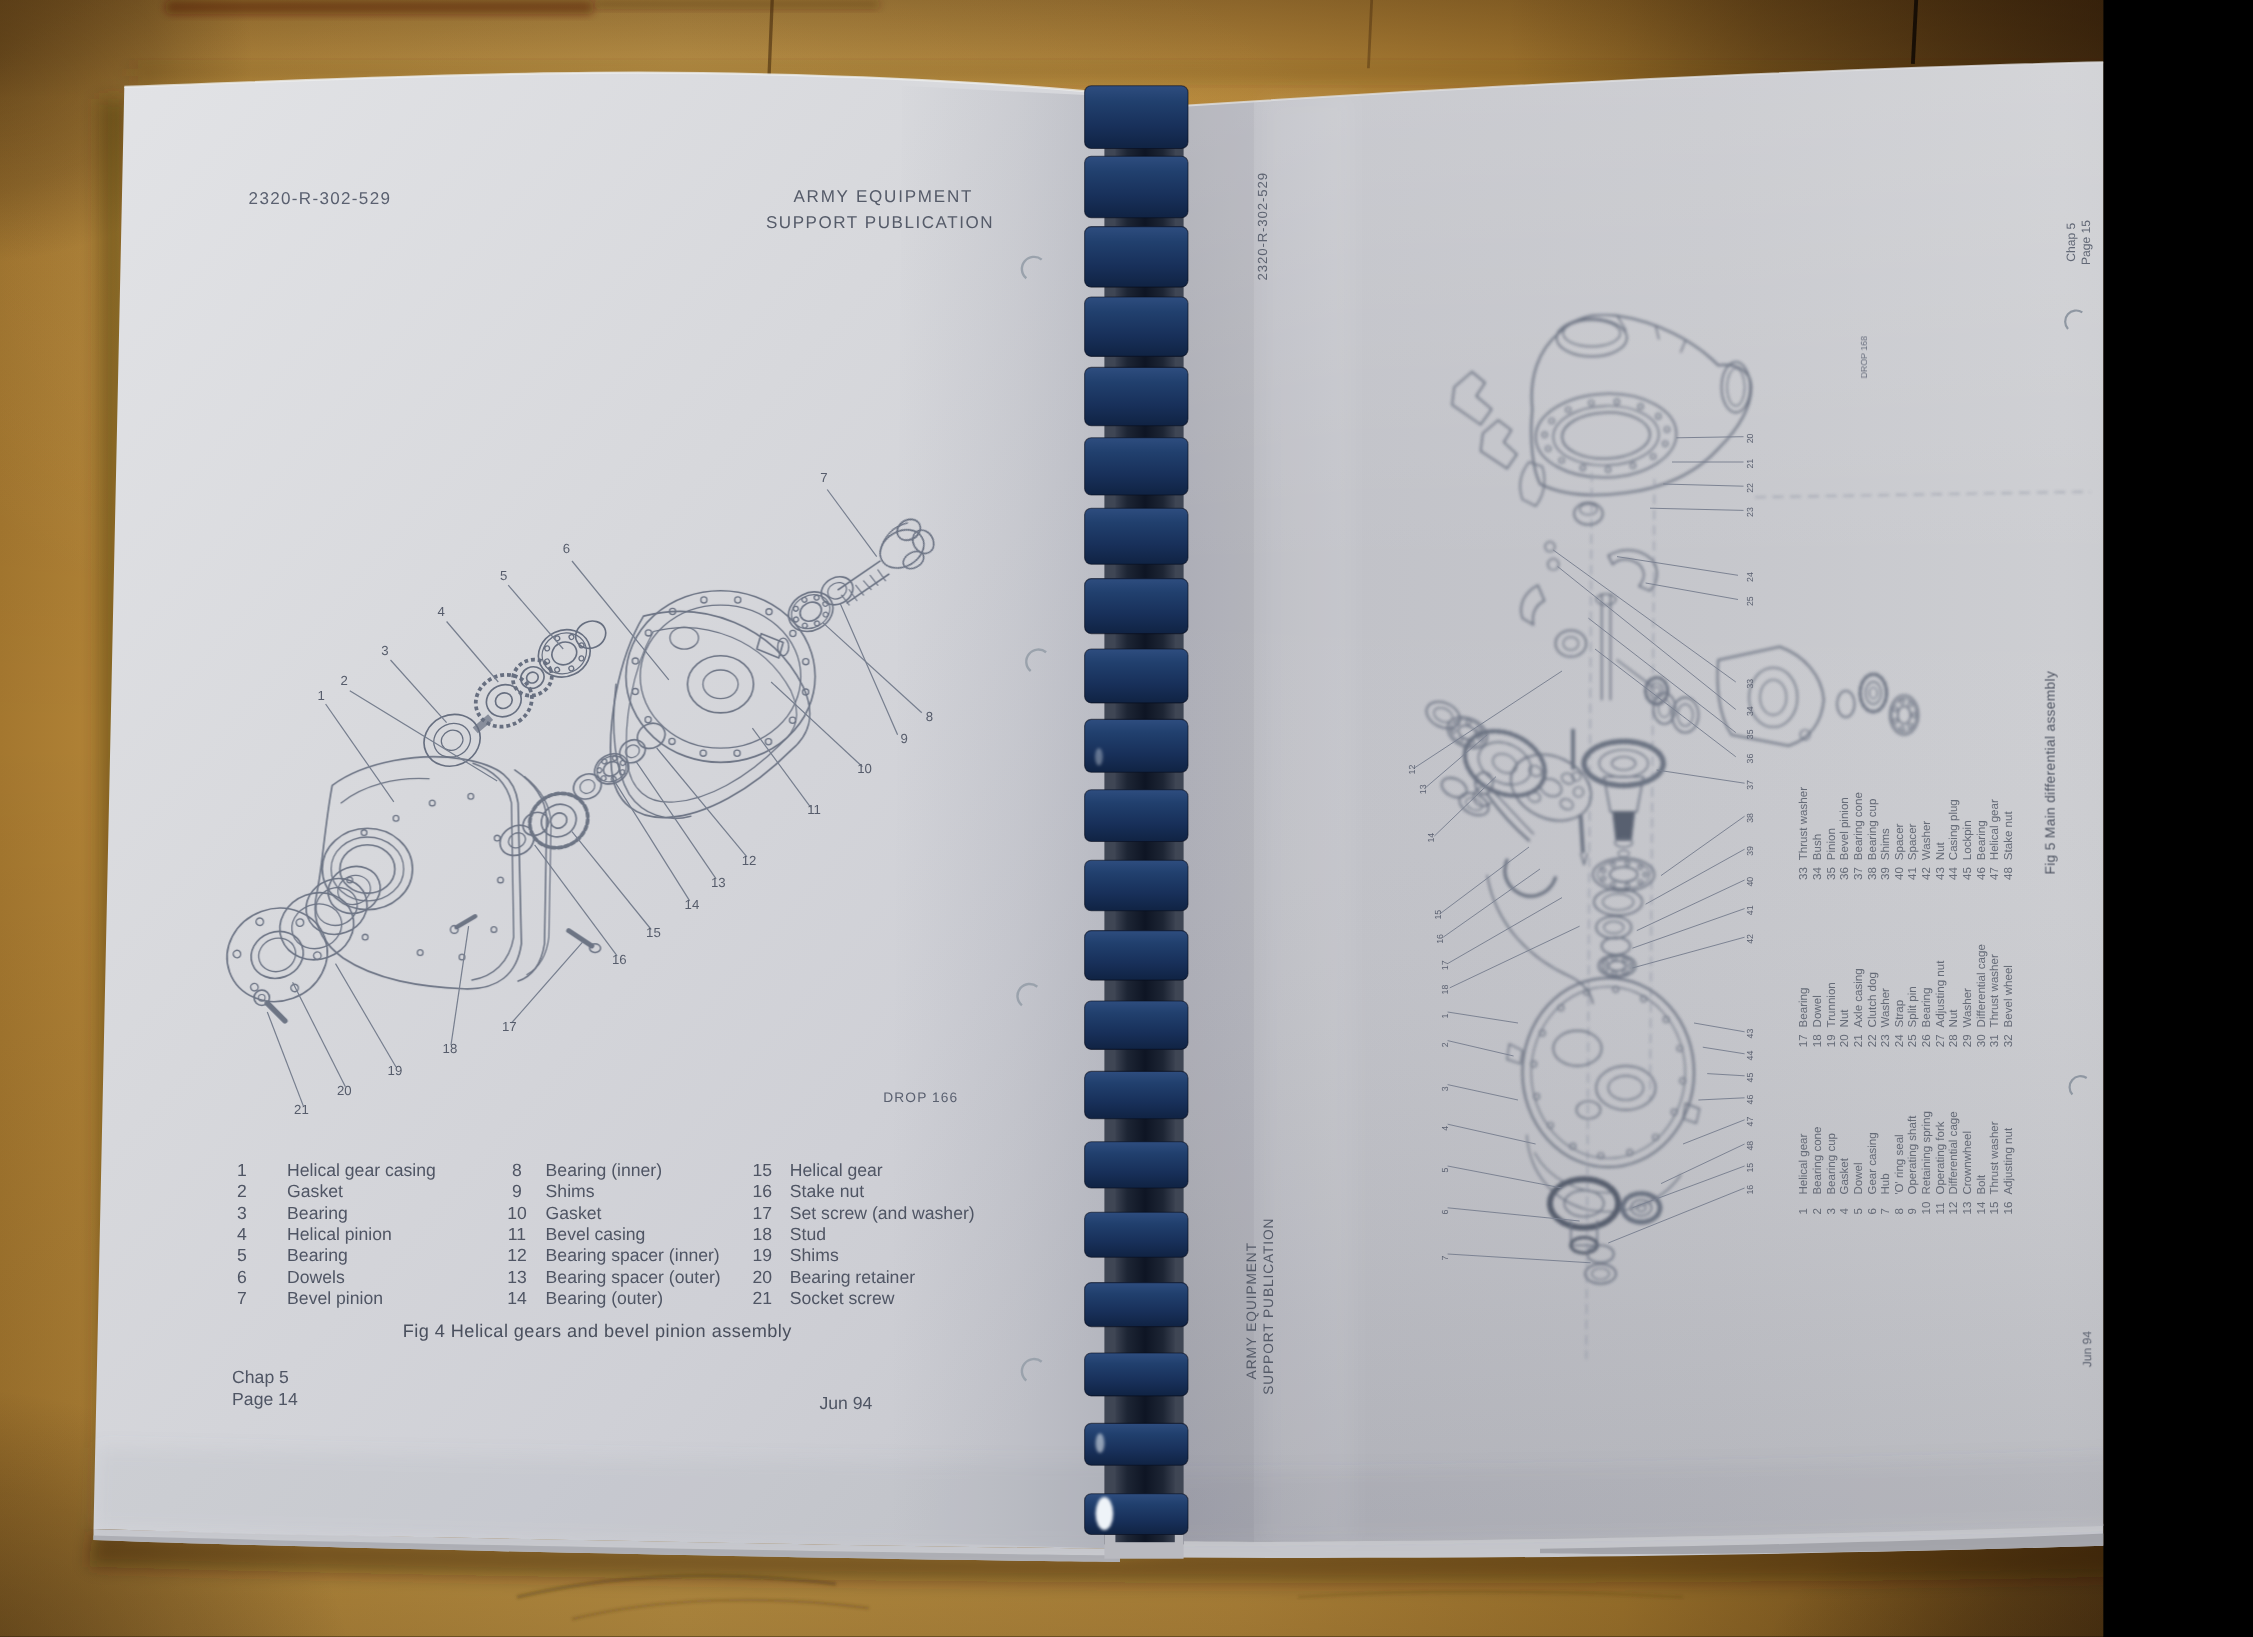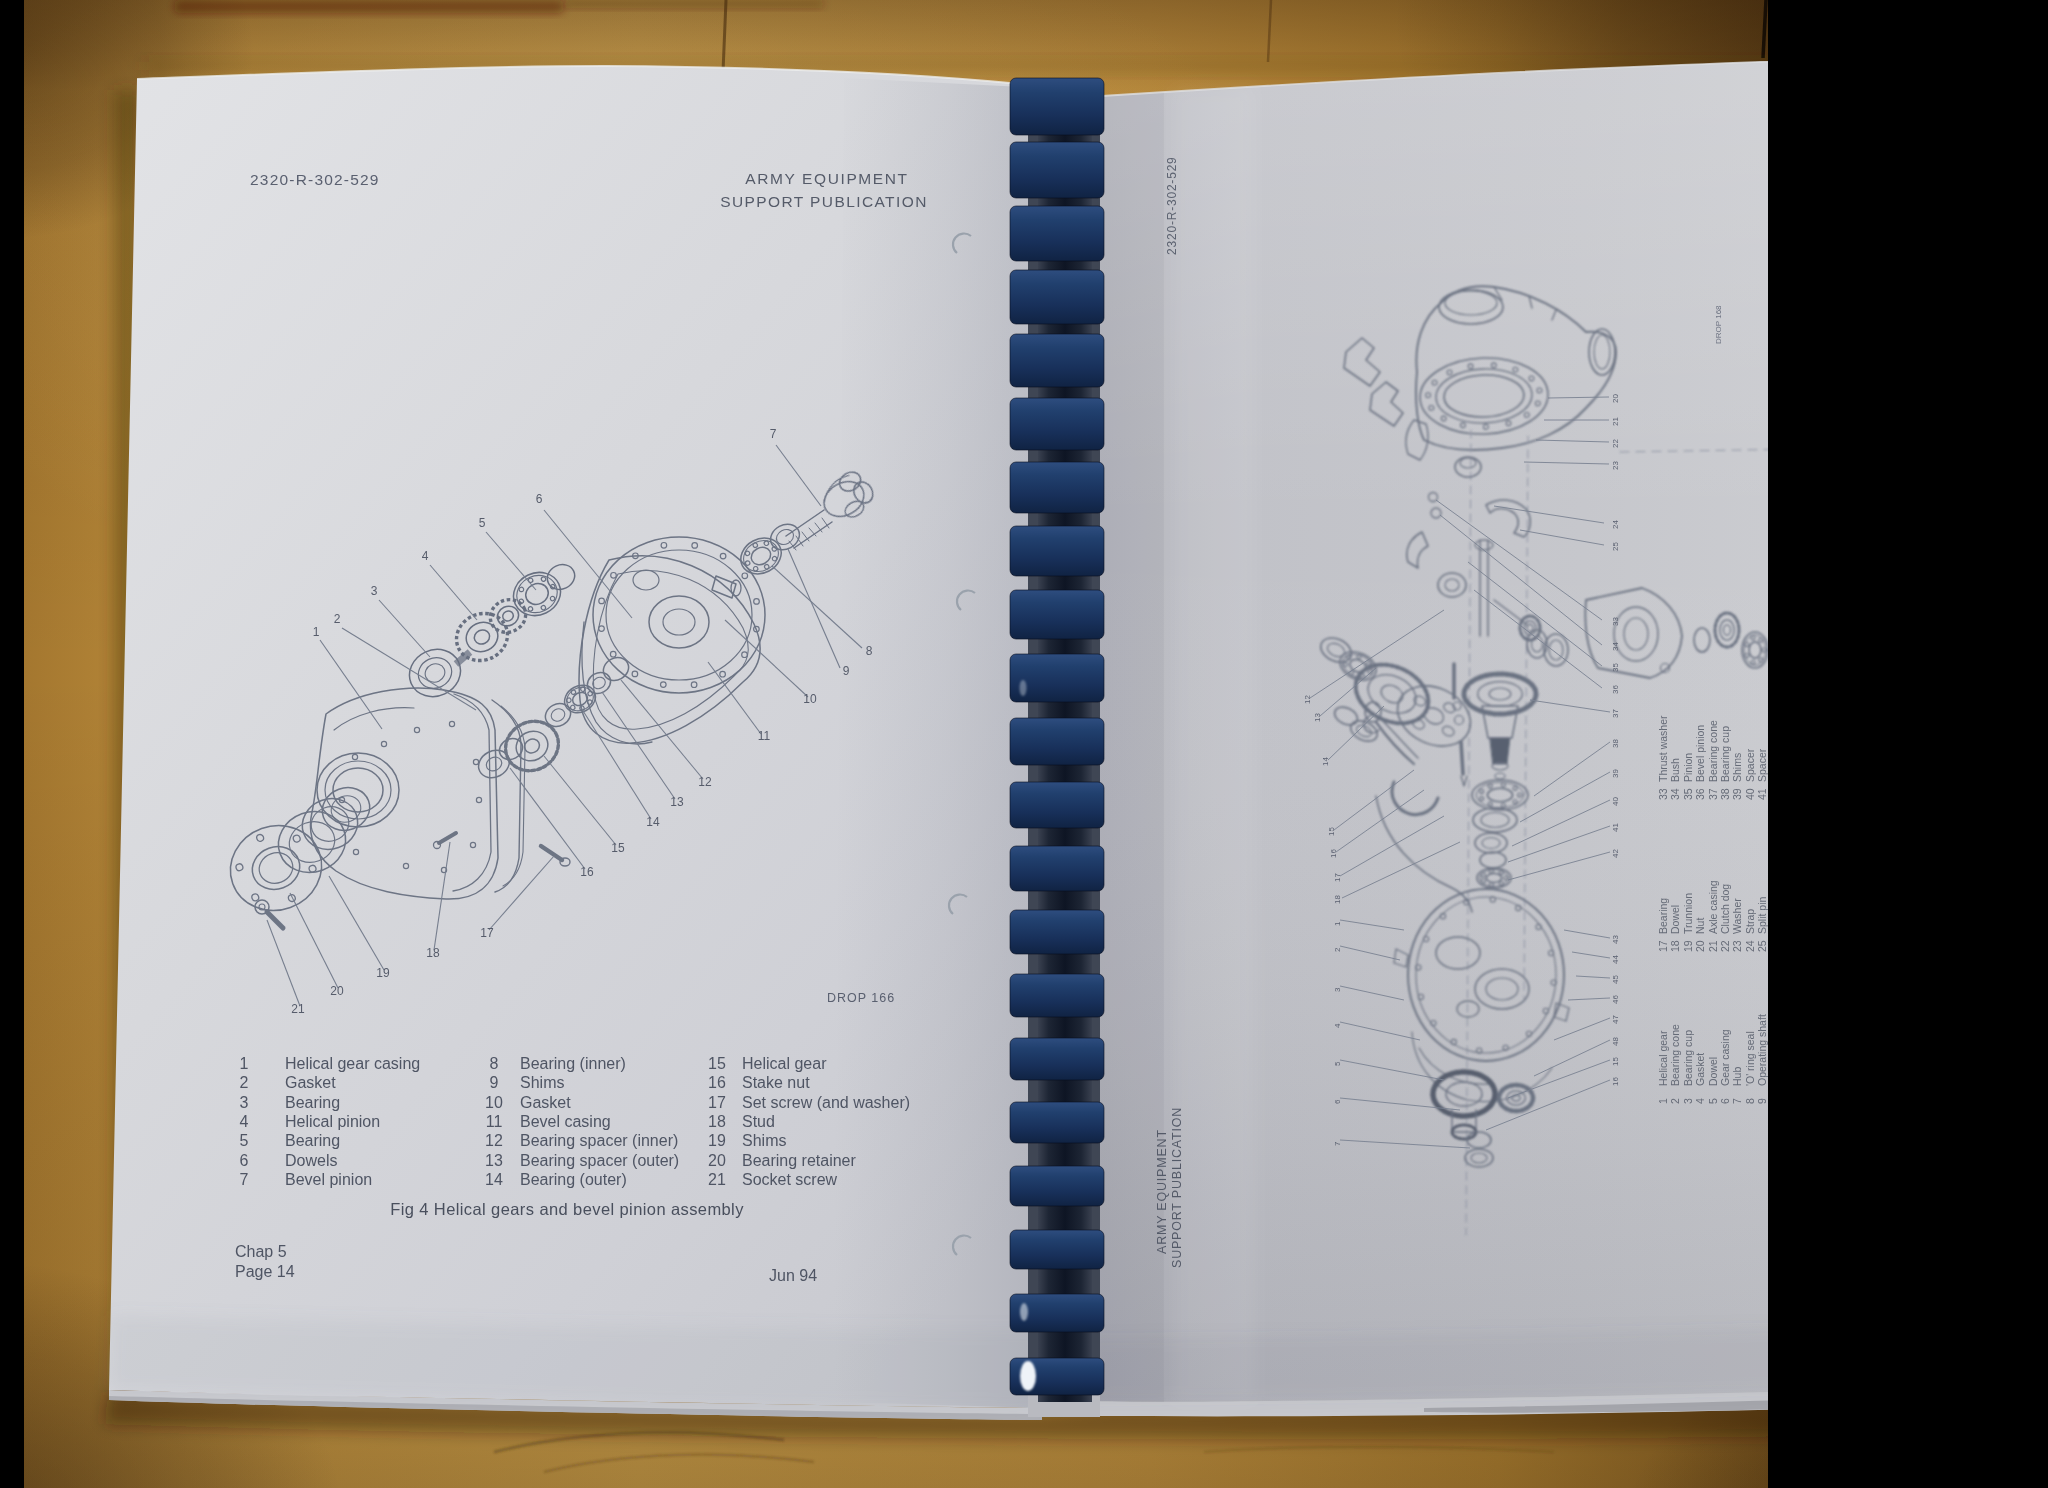--- a/index.html
+++ b/index.html
@@ -1,15 +1,15 @@
 <!DOCTYPE html>
 <html><head><meta charset="utf-8">
 <style>
 html,body{margin:0;padding:0;background:#000;}
-#stage{width:1744px;height:1488px;position:relative;overflow:hidden;font-family:"Liberation Sans",sans-serif;margin-left:24px;}
+#stage{width:1912px;height:1488px;position:relative;overflow:hidden;font-family:"Liberation Sans",sans-serif;}
 svg{display:block;}
 </style></head><body>
 <div id="stage">
 <svg width="2048" height="1488" viewBox="0 0 2048 1488">
 <defs>
 <linearGradient id="woodx" x1="0" y1="0" x2="1" y2="0">
  <stop offset="0" stop-color="#a4772f"></stop>
           <stop offset="0.08" stop-color="#bb8c3c"></stop>
  <stop offset="0.30" stop-color="#c79a47"></stop>
           <stop offset="0.55" stop-color="#bf8f3e"></stop>

